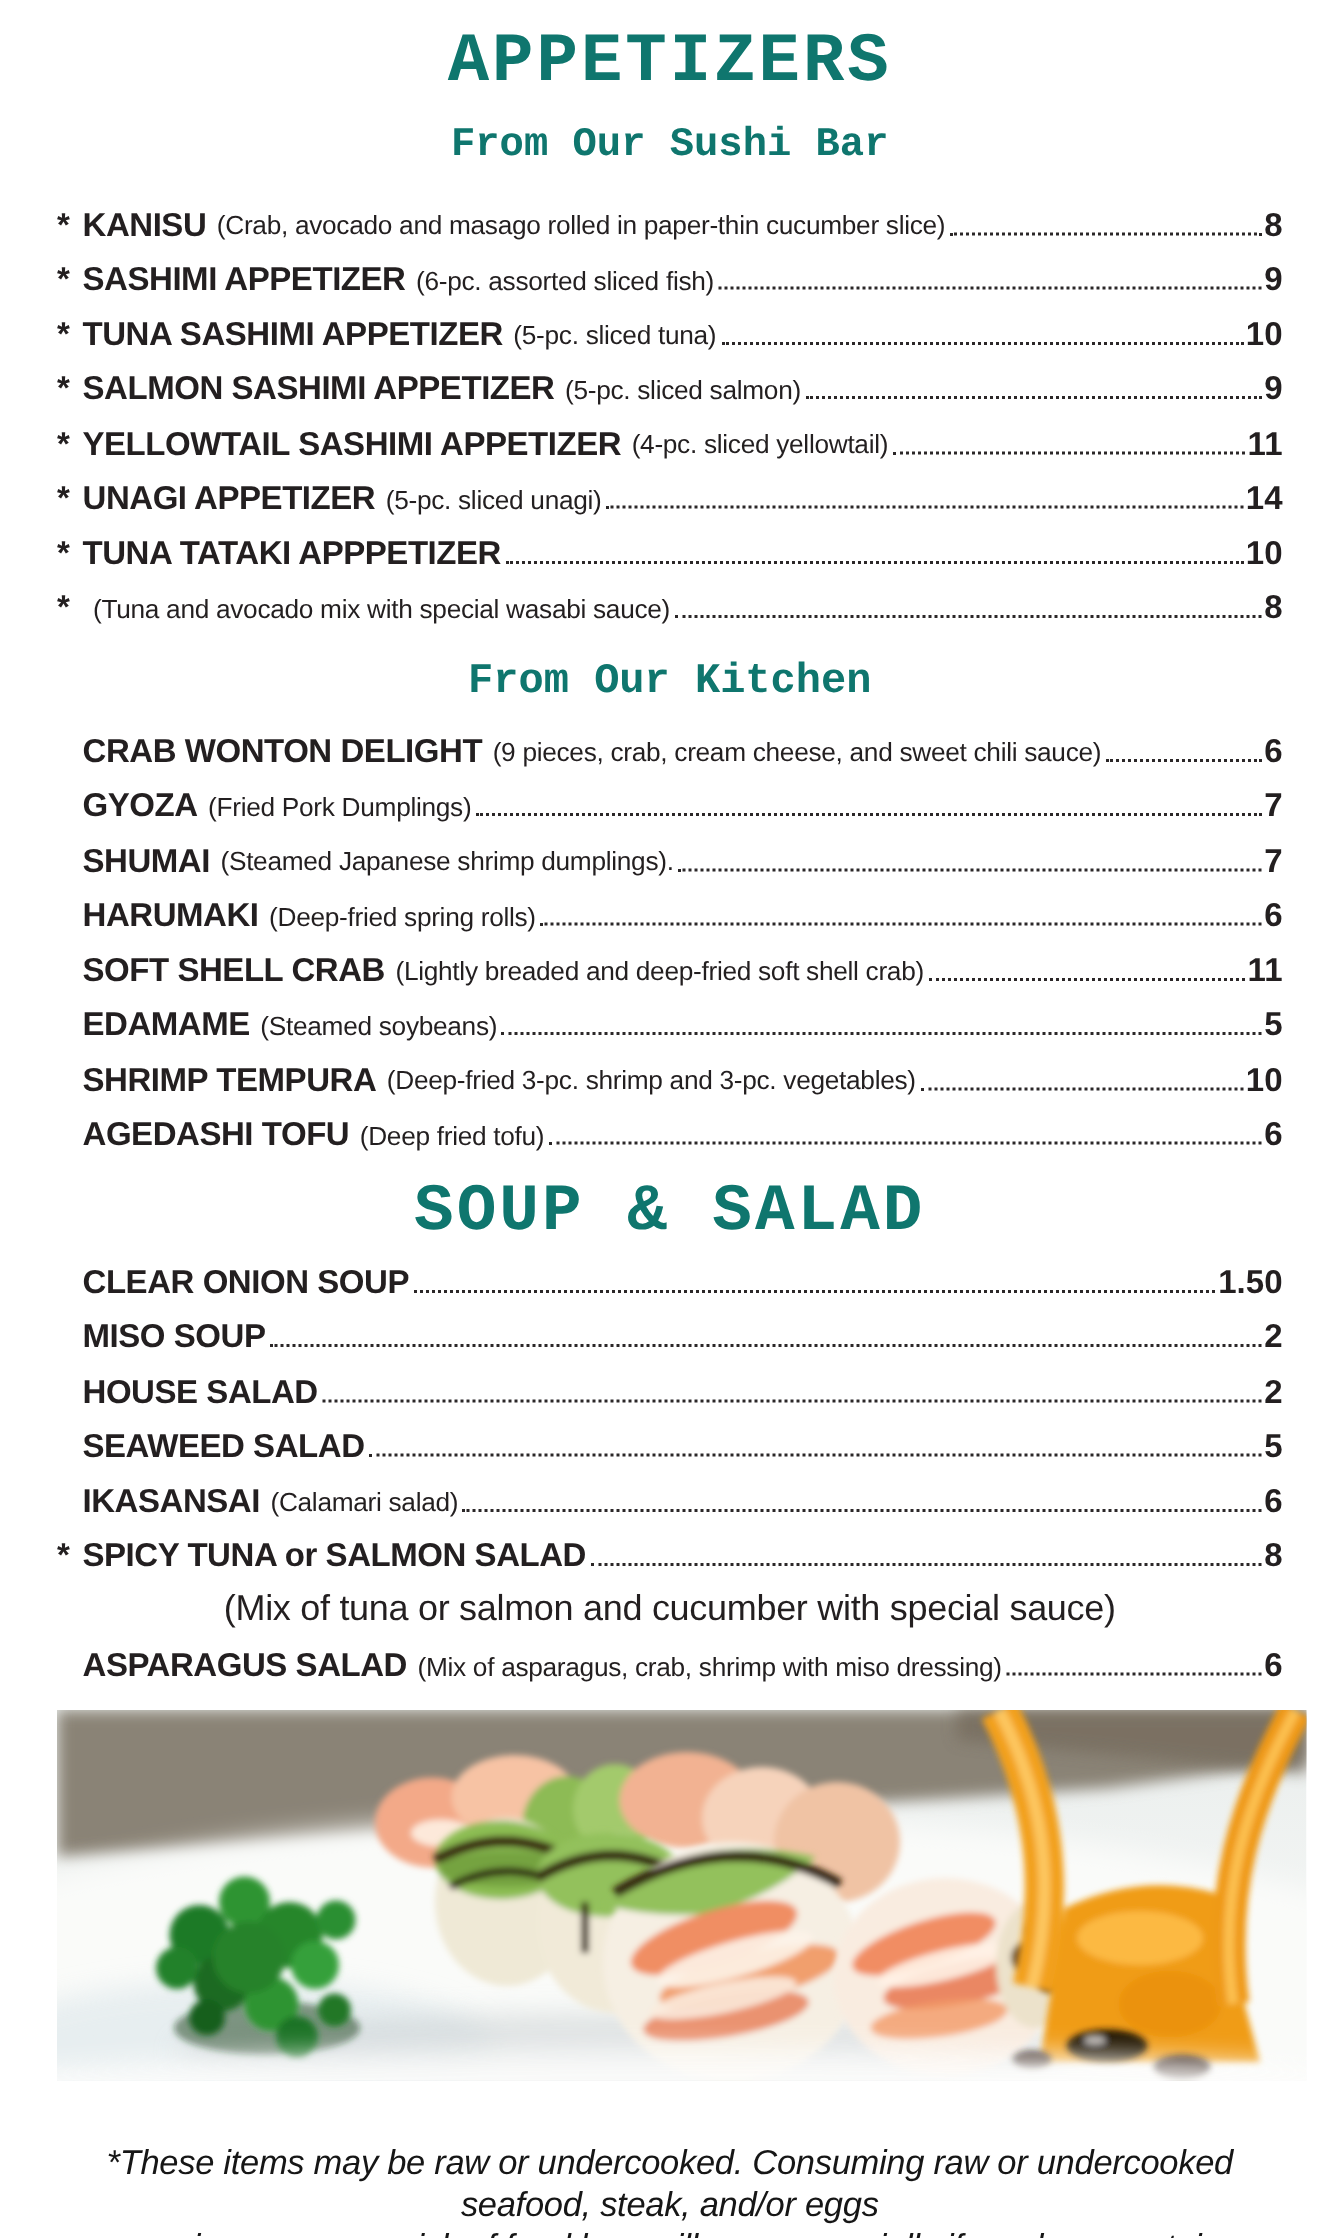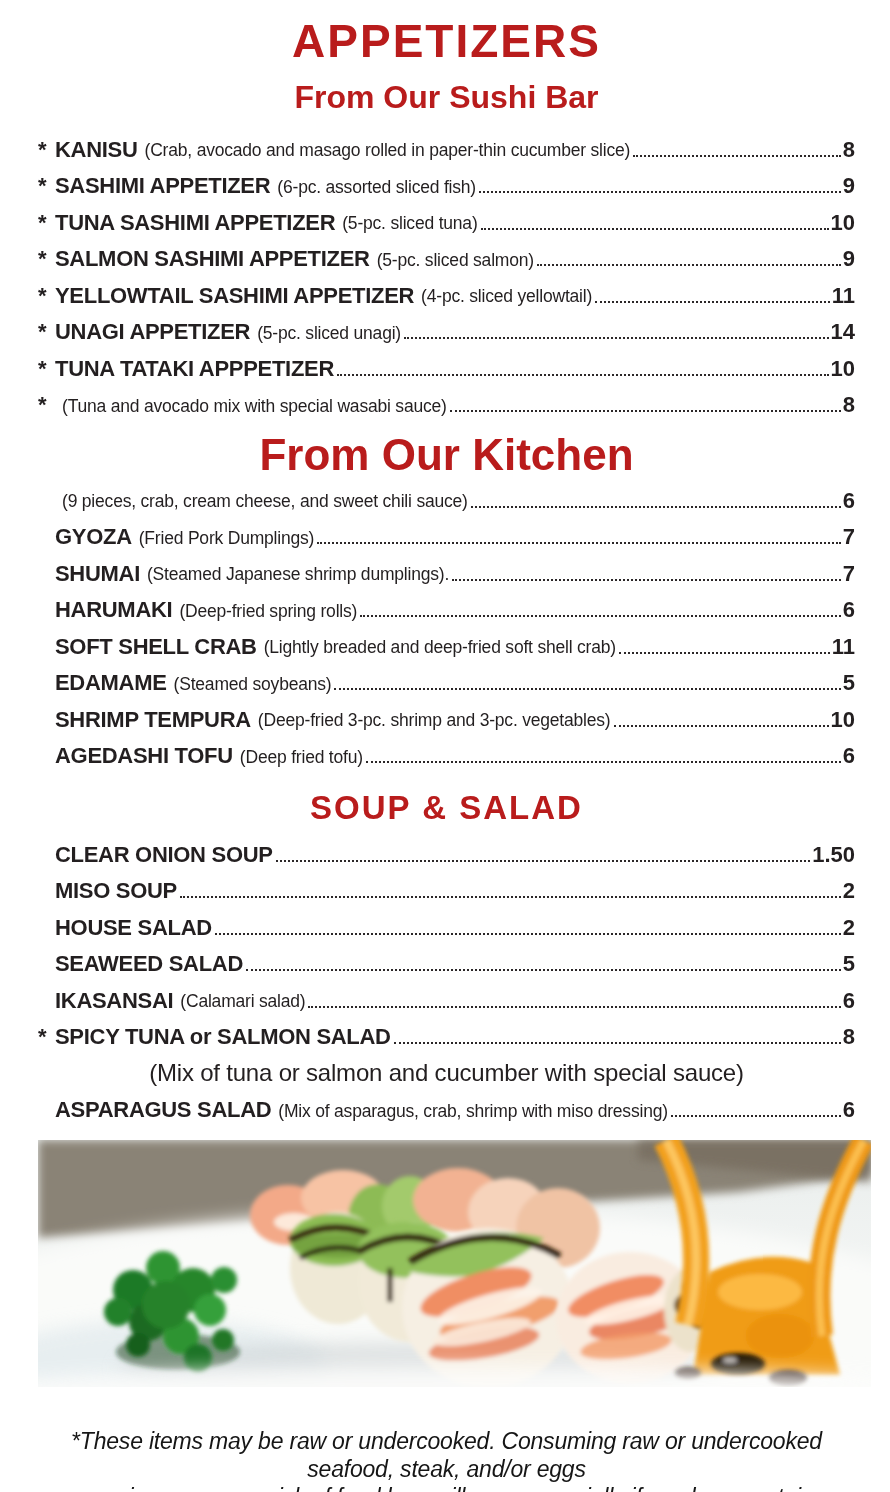--- a/index.html
+++ b/index.html
@@ -1,25 +1,25 @@
 <!DOCTYPE html>
 <html><head>
 <meta charset="utf-8">
 <style>
   html,body{margin:0;padding:0;background:#ffffff;}
   .page{
     position:relative;width:890px;height:1492px;box-sizing:border-box;
     padding:0 35px 0 38px;background:#fff;overflow:hidden;
     font-family:"Liberation Sans",sans-serif;color:#231f20;
   }
-  .hd{text-align:center;color:#b91c1c;font-family:Liberation Sans, sans-serif;font-weight:700;}
+  .hd{text-align:center;color:#0f766e;font-family:Liberation Mono, monospace;font-weight:700;}
   #hd-main{padding-top:12px;height:60px;font-size:46px;line-height:58px;letter-spacing:2px;}
-  #hd-sub{height:58px;font-size:32px;line-height:50px;}
-  #hd-kitchen{height:59px;font-size:44px;line-height:66px;}
-  #hd-soup{height:62px;font-size:33px;line-height:70px;letter-spacing:2px;}
+  #hd-sub{height:58px;font-size:27px;line-height:50px;}
+  #hd-kitchen{height:59px;font-size:28px;line-height:66px;}
+  #hd-soup{height:62px;font-size:44px;line-height:70px;letter-spacing:2px;}
 
   .row{display:flex;align-items:flex-end;height:36.5px;box-sizing:border-box;padding-bottom:6px;}
   .st{width:17px;flex:0 0 17px;font-weight:700;font-size:22px;line-height:1;}
   .nm{font-weight:700;font-size:22px;line-height:1;letter-spacing:-0.3px;white-space:nowrap;}
   .ds{font-size:17.5px;line-height:1;letter-spacing:-0.2px;white-space:nowrap;padding-bottom:1px;}
   .ds:not(:empty){margin-left:7px;}
   .dots{flex:1 1 auto;min-width:10px;border-bottom:2.4px dotted #2b2728;margin:0 2px 4px 3px;}
   .pr{font-weight:700;font-size:22px;line-height:1;}
 
   .note-row{height:36.5px;box-sizing:border-box;padding-top:5px;text-align:center;font-size:24px;letter-spacing:-0.2px;}
@@ -89,20 +89,21 @@
     <span class="st">*</span>
     <span class="ds">(Tuna and avocado mix with special wasabi sauce)</span>
     <span class="dots"></span>
     <span class="pr">8</span>
   </div>
 
   <div class="hd" id="hd-kitchen">From Our Kitchen</div>
 
   <div class="row">
     <span class="st"></span>
+    <span class="nm">CRAB WONTON DELIGHT</span>
     <span class="ds">(9 pieces, crab, cream cheese, and sweet chili sauce)</span>
     <span class="dots"></span>
     <span class="pr">6</span>
   </div>
   <div class="row">
     <span class="st"></span>
     <span class="nm">GYOZA</span>
     <span class="ds">(Fried Pork Dumplings)</span>
     <span class="dots"></span>
     <span class="pr">7</span>

